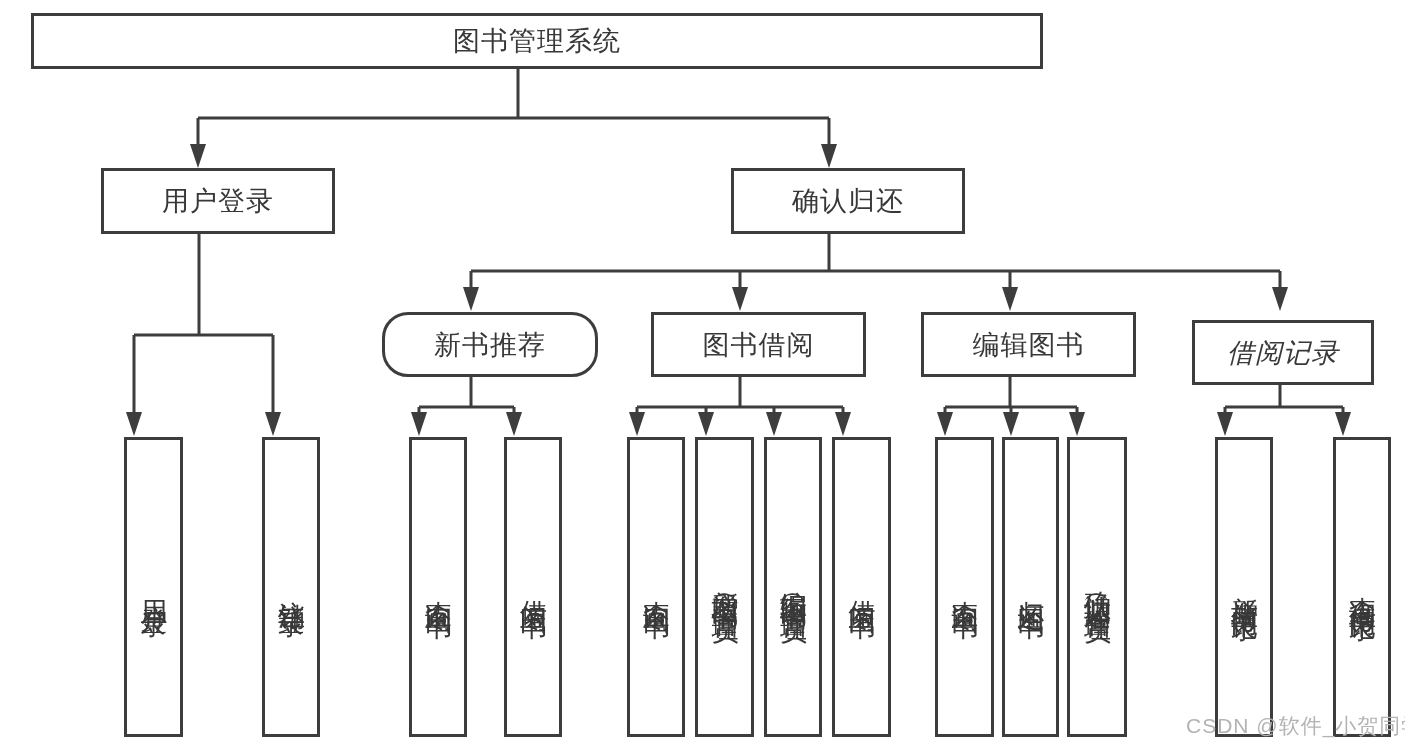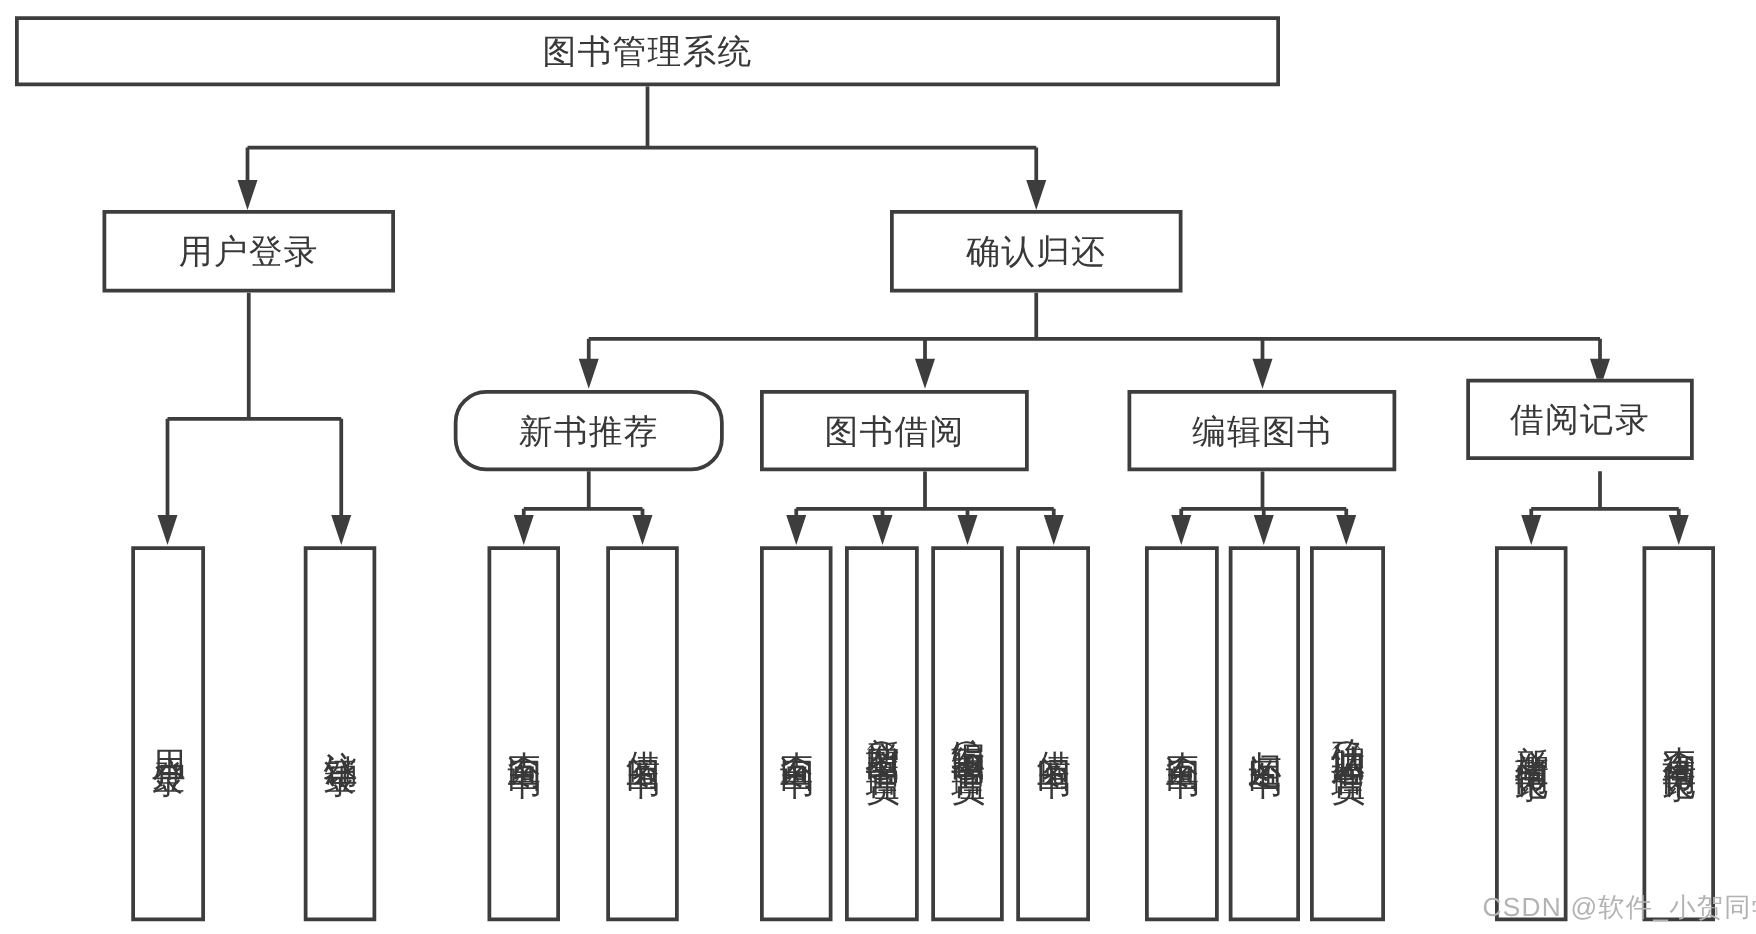--- a/index.html
+++ b/index.html
@@ -24,20 +24,21 @@
     pointer-events:none;
   }
   .box{
     position:absolute;
     box-sizing:border-box;
     border:3px solid var(--box-border);
     background:#ffffff;
     display:flex;
     align-items:center;
     justify-content:center;
+    margin-left:19px;
   }
   .hbox .label{
     font-size:27px;
     letter-spacing:1px;
     color:var(--text);
     white-space:nowrap;
   }
   .vbox{top:437px;height:300px;}
   .vbox .label{
     writing-mode:vertical-rl;
@@ -88,27 +89,27 @@
   <div class="box hbox" style="left:82px;top:168px;width:234px;height:66px;">
     <span class="label">用户登录</span>
   </div>
   <div class="box hbox" style="left:712px;top:168px;width:234px;height:66px;">
     <span class="label">确认归还</span>
   </div>
 
   <div class="box hbox" style="left:363px;top:312px;width:216px;height:65px;border-radius:26px;">
     <span class="label">新书推荐</span>
   </div>
-  <div class="box hbox" style="left:608px;top:312px;width:215px;height:65px;">
+  <div class="box hbox" style="left:632px;top:312px;width:215px;height:65px;">
     <span class="label">图书借阅</span>
   </div>
   <div class="box hbox" style="left:902px;top:312px;width:215px;height:65px;">
     <span class="label">编辑图书</span>
   </div>
-  <div class="box hbox" style="left:1173px;top:303px;width:182px;height:65px;">
+  <div class="box hbox" style="left:1173px;top:320px;width:182px;height:65px;font-style:italic;">
     <span class="label">借阅记录</span>
   </div>
 
   <div class="box vbox" style="left:105px;width:59px;">
     <span class="label">用户登录</span>
   </div>
   <div class="box vbox" style="left:243px;width:58px;">
     <span class="label">注销登录</span>
   </div>
 

